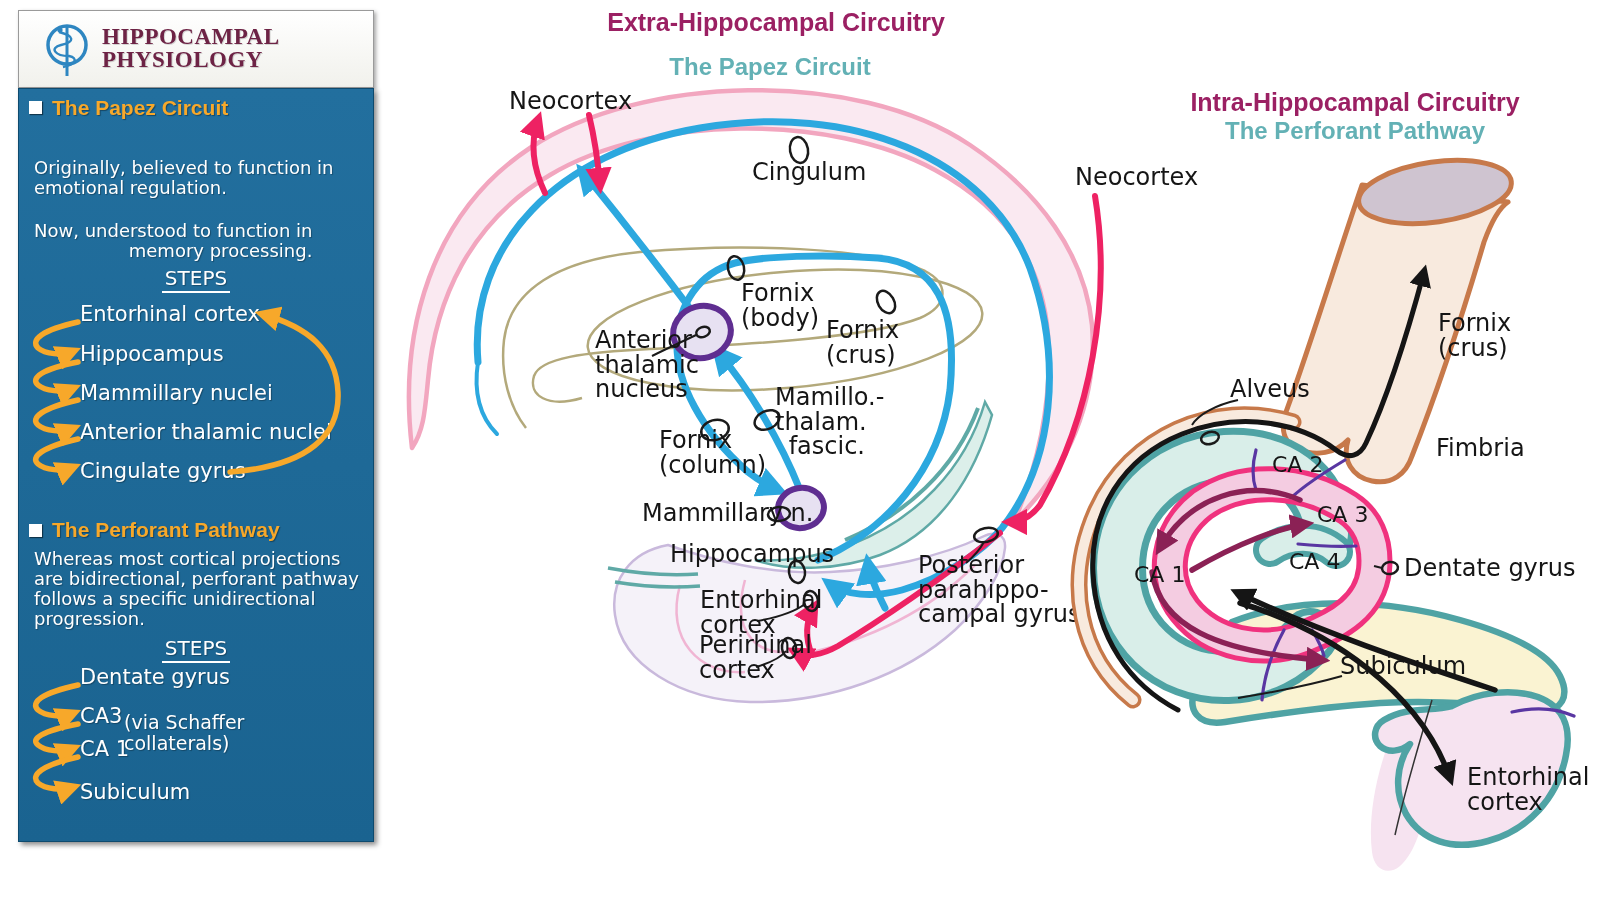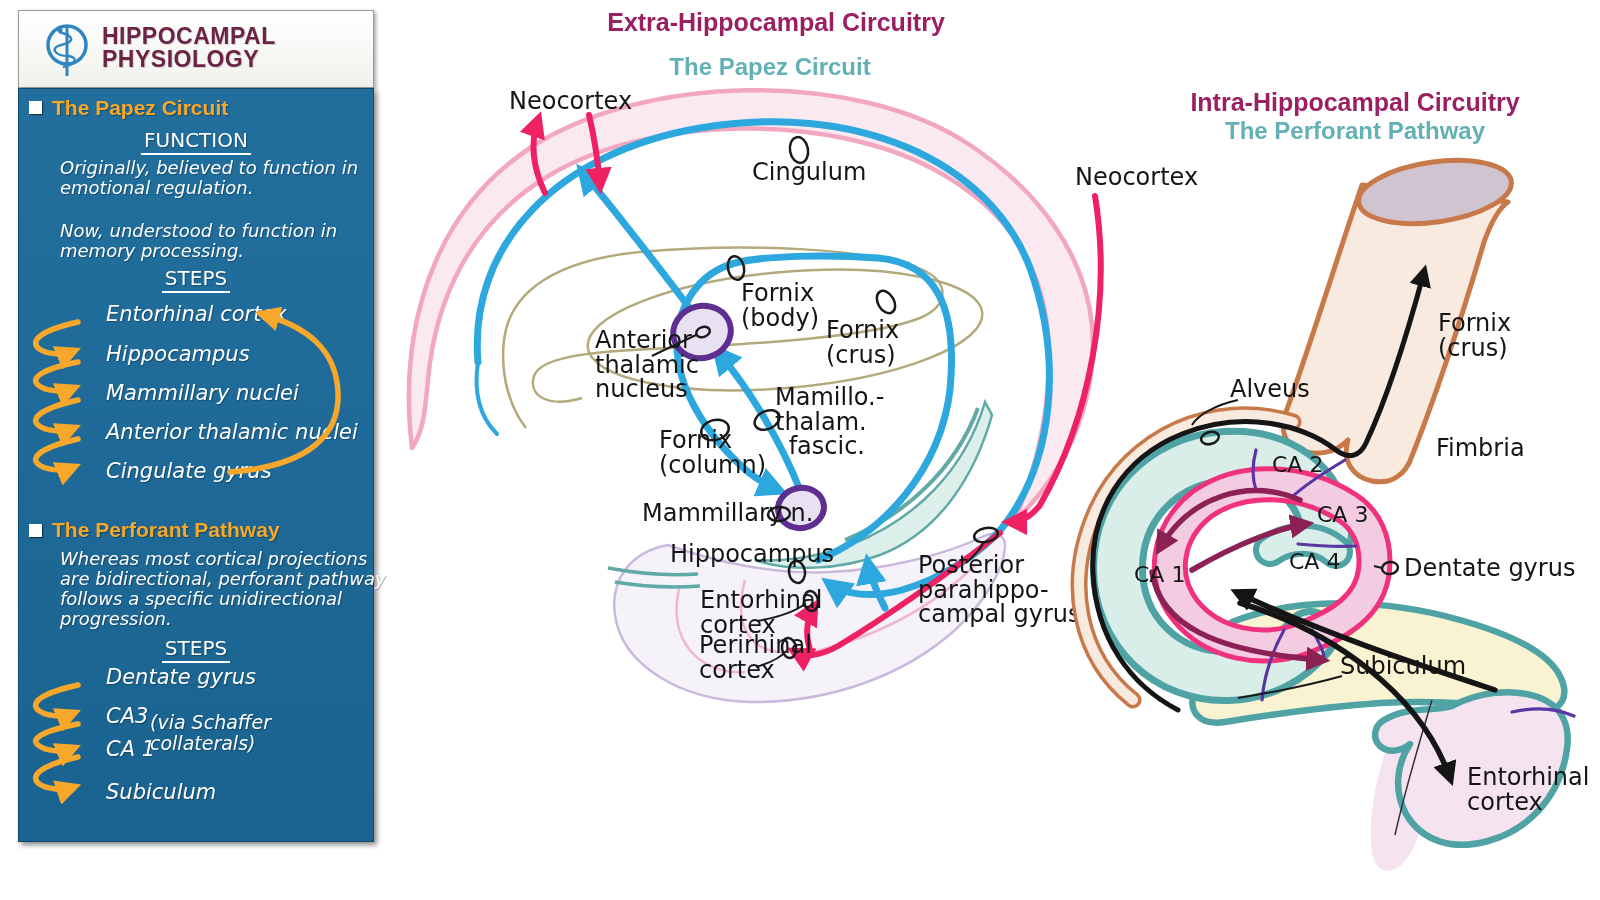--- a/index.html
+++ b/index.html
@@ -2,37 +2,37 @@
 <html><head>
 <meta charset="utf-8">
 <style>
   html,body{margin:0;padding:0;background:#fff;}
   #app{position:relative;width:1600px;height:900px;background:#ffffff;overflow:hidden;
        font-family:"Liberation Sans",sans-serif;}
 
   
   .side-header{position:absolute;left:18px;top:10px;width:356px;height:78px;
     background:linear-gradient(#ffffff,#f1f1ec);border:1px solid #9a9a9a;
-    box-shadow:2px 2px 4px rgba(0,0,0,.35);box-sizing:border-box;}
+    box-shadow:2px 2px 4px rgba(0,0,0,.35);box-sizing:border-box;font-family:Liberation Serif, serif;}
   .side-title{position:absolute;left:83px;top:14px;font-size:23px;font-weight:bold;
     color:#6d2345;line-height:1.0;letter-spacing:.5px;white-space:pre-line;
     text-shadow:1px 1px 0 rgba(0,0,0,.15);}
   .logo{position:absolute;left:26px;top:7px;}
   .side-panel{position:absolute;left:18px;top:88px;width:356px;height:754px;
     background:linear-gradient(#226f9e,#1a6390);border:1px solid #0d4a6e;
     box-shadow:3px 3px 5px rgba(0,0,0,.45);box-sizing:border-box;}
   .bullet{position:absolute;width:13px;height:13px;background:#fff;
     box-shadow:1px 1px 1px rgba(0,0,0,.5);}
   .sec-head{position:absolute;font-size:21px;font-weight:bold;color:#f7a82a;
     text-shadow:1px 1px 1px rgba(0,0,0,.35);}
   .sub-head{position:absolute;left:18px;width:356px;text-align:center;color:#fff;}
   .sub-head span{display:inline-block;font-family:"DejaVu Sans",sans-serif;font-size:20px;
     border-bottom:2px solid #fff;padding:0 3px 1px 3px;text-shadow:1px 1px 1px rgba(0,0,0,.3);}
-  .hand{font-family:"DejaVu Sans",sans-serif;font-style:italic;color:#fff;
-    text-shadow:1px 1px 1px rgba(0,0,0,.3);margin-left:26px;}
+  .hand{font-family:"DejaVu Sans",sans-serif;color:#fff;
+    text-shadow:1px 1px 1px rgba(0,0,0,.3);}
   .para{position:absolute;font-size:18px;line-height:1.12;white-space:pre;}
   .step{position:absolute;font-size:21px;white-space:nowrap;}
   .note{position:absolute;font-size:19px;line-height:1.1;white-space:pre-line;}
   .arrows-svg{position:absolute;}
 
   
   .dg-title{position:absolute;text-align:center;font-weight:bold;font-size:25px;color:#9b2063;}
   .dg-sub{position:absolute;text-align:center;font-weight:bold;font-size:24px;color:#63b1b5;}
 
   
@@ -55,26 +55,24 @@
     </svg>
     <div class="side-title">HIPPOCAMPAL
 PHYSIOLOGY</div>
   </div>
 
   <div class="side-panel"></div>
 
   <span class="bullet" style="left:29px;top:101px;"></span>
   <div class="sec-head" style="left:52px;top:96px;">The Papez Circuit</div>
 
-  <div class="sub-head" style="top:128px;">
-    <span>FUNCTION</span></div>
 
   <div class="para hand" style="left:34px;top:158px;">Originally, believed to function in
 emotional regulation.</div>
-  <div class="para hand" style="left:34px;top:221px;">Now, understood to function in
+  <div class="para hand" style="left:34px;top:221px;text-align:right;">Now, understood to function in
 memory processing.</div>
 
   <div class="sub-head" style="top:266px;">
     <span>STEPS</span></div>
 
   <div class="step hand" style="left:80px;top:302px;">Entorhinal cortex</div>
   <div class="step hand" style="left:80px;top:342px;">Hippocampus</div>
   <div class="step hand" style="left:80px;top:381px;">Mammillary nuclei</div>
   <div class="step hand" style="left:80px;top:420px;">Anterior thalamic nuclei</div>
   <div class="step hand" style="left:80px;top:459px;">Cingulate gyrus</div>

